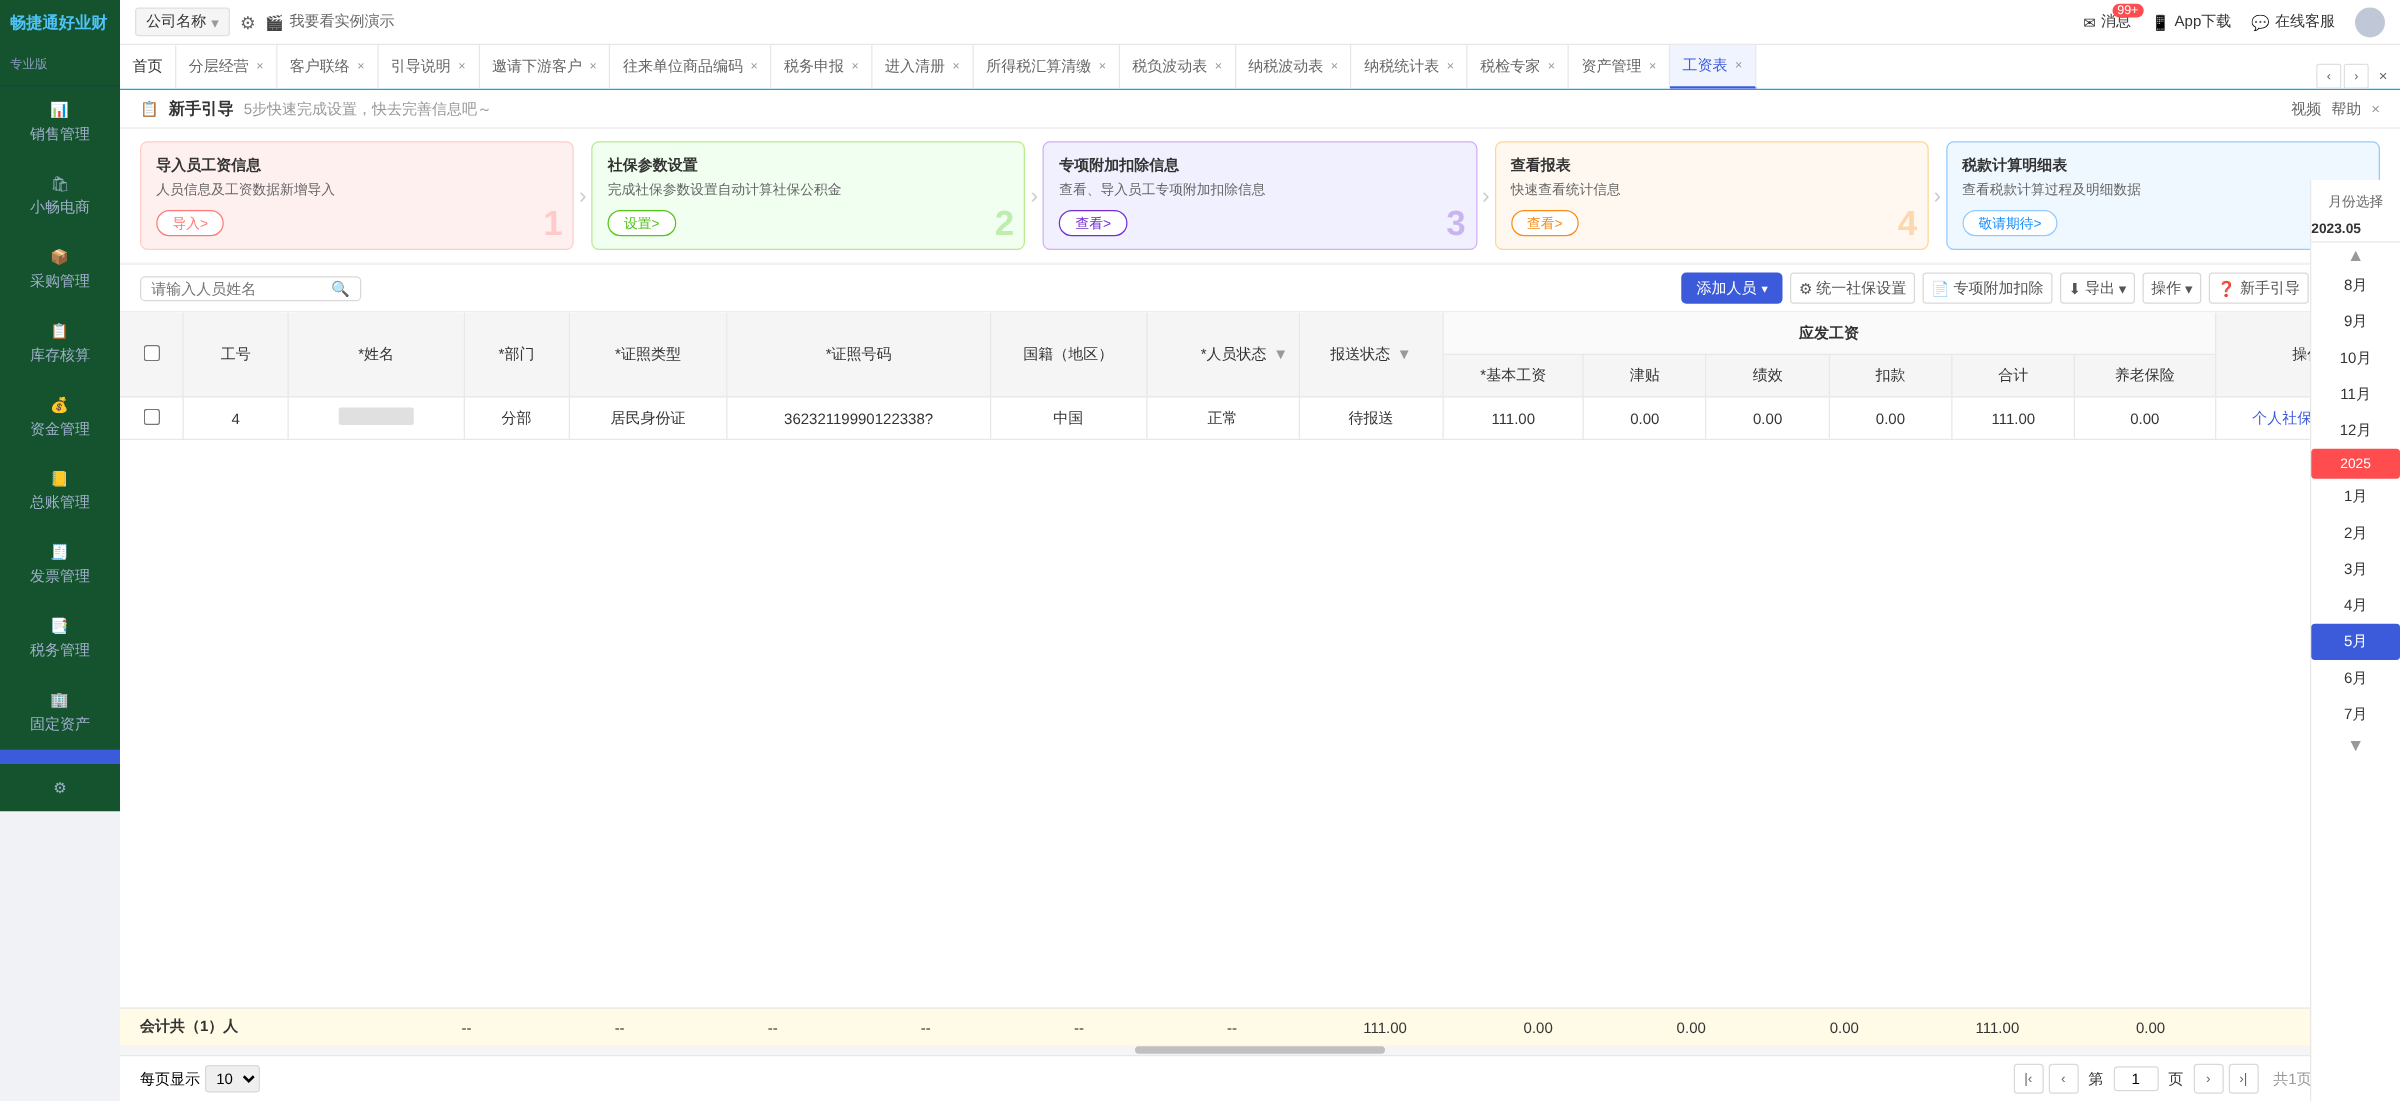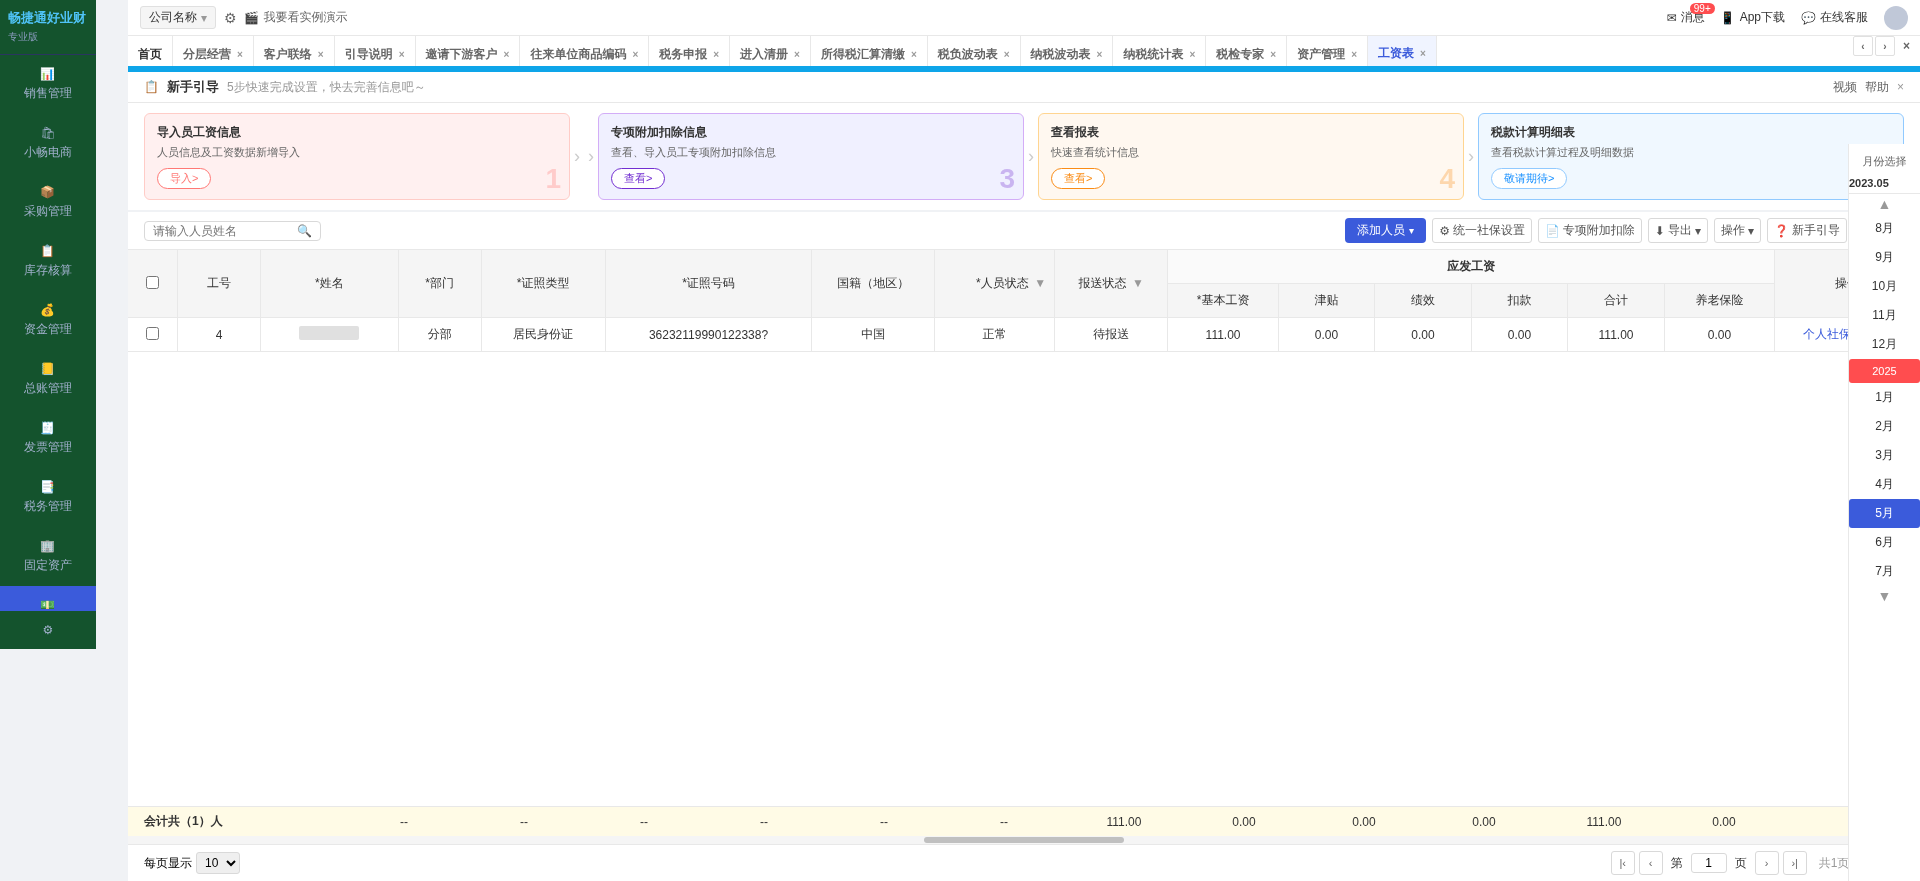--- a/index.html
+++ b/index.html
@@ -2,46 +2,46 @@
 <html><head>
   <meta charset="utf-8">
   <style>
     * { box-sizing: border-box; margin: 0; padding: 0; font-family: "Microsoft YaHei", "PingFang SC", sans-serif; font-size: 12px; }
     body { width: 1920px; height: 881px; overflow: hidden; display: flex; background: #f0f2f5; }
 
     
     .sidebar { width: 96px; min-width: 96px; background: #14532d; display: flex; flex-direction: column; height: 649px; }
     .sidebar-logo { padding: 10px 8px; color: #fff; display: flex; align-items: center; gap: 4px; border-bottom: 1px solid #2a3560; }
     .sidebar-logo-text { font-size: 13px; color: #4fc3f7; font-weight: bold; line-height: 1.2; }
-    .sidebar-edition { font-size: 10px; color: #8899bb; margin-top: 4px; }
+    .sidebar-edition { font-size: 10px; color: #8899bb; margin-top: 18px; }
     .sidebar-nav { flex: 1; overflow-y: auto; }
     .sidebar-item { padding: 12px 0; text-align: center; color: #a0b0cc; cursor: pointer; font-size: 12px; display: flex; flex-direction: column; align-items: center; gap: 4px; }
     .sidebar-item.active { color: #fff; background: #3b5bdb; }
     .sidebar-gear { padding: 12px 0; text-align: center; color: #a0b0cc; cursor: pointer; }
 
     
-    .main { flex: 1; display: flex; flex-direction: column; height: 881px; overflow: hidden; margin-left: 32px; }
+    .main { flex: 1; display: flex; flex-direction: column; height: 881px; overflow: hidden; }
 
     
     .topbar { background: #fff; height: 36px; display: flex; align-items: center; padding: 0 12px; gap: 8px; border-bottom: 1px solid #e8e8e8; justify-content: space-between; }
     .topbar-left { display: flex; align-items: center; gap: 8px; }
     .topbar-company { display: flex; align-items: center; gap: 4px; background: #f5f5f5; border: 1px solid #e0e0e0; border-radius: 3px; padding: 2px 8px; cursor: pointer; color: #333; font-size: 12px; }
     .topbar-company .arrow { color: #999; }
     .topbar-gear { color: #666; cursor: pointer; font-size: 14px; }
     .topbar-demo { display: flex; align-items: center; gap: 4px; color: #666; cursor: pointer; font-size: 12px; }
     .topbar-demo-icon { color: #7c8cf8; }
     .topbar-right { display: flex; align-items: center; gap: 16px; }
     .topbar-msg { display: flex; align-items: center; gap: 4px; cursor: pointer; color: #333; font-size: 12px; position: relative; }
     .msg-badge { background: #ff4d4f; color: #fff; font-size: 10px; border-radius: 8px; padding: 0 4px; min-width: 16px; text-align: center; position: absolute; top: -6px; right: -10px; }
     .topbar-app { display: flex; align-items: center; gap: 4px; cursor: pointer; color: #333; font-size: 12px; }
     .topbar-service { display: flex; align-items: center; gap: 4px; cursor: pointer; color: #333; font-size: 12px; }
     .topbar-avatar { width: 24px; height: 24px; border-radius: 50%; background: #c0c8d8; cursor: pointer; }
 
     
-    .tabbar { background: #fff; height: 36px; display: flex; align-items: flex-start; border-bottom: 6px solid #0ea5e9; overflow: hidden; font-weight: bold; }
+    .tabbar { background: #fff; height: 36px; display: flex; align-items: flex-end; border-bottom: 1px solid #0ea5e9; overflow: hidden; }
     .tab-item { display: flex; align-items: center; gap: 4px; padding: 0 10px; height: 36px; border-right: 1px solid #e8e8e8; cursor: pointer; color: #666; font-size: 12px; white-space: nowrap; }
     .tab-item.active { color: #3b5bdb; border-bottom: 2px solid #3b5bdb; background: #f0f4ff; }
     .tab-home { padding: 0 10px; color: #333; font-size: 12px; height: 36px; display: flex; align-items: center; border-right: 1px solid #e8e8e8; cursor: pointer; }
     .tab-close { color: #999; margin-left: 2px; font-size: 10px; }
     .tabbar-nav { display: flex; align-items: center; padding: 0 4px; gap: 2px; margin-left: auto; }
     .tabbar-nav-btn { width: 20px; height: 20px; display: flex; align-items: center; justify-content: center; cursor: pointer; color: #666; border: 1px solid #e0e0e0; border-radius: 2px; font-size: 10px; }
     .tab-close-all { padding: 0 6px; color: #666; cursor: pointer; font-size: 12px; }
 
     
     .guide-bar { background: #fff; padding: 6px 16px; display: flex; align-items: center; gap: 8px; border-bottom: 1px solid #e8e8e8; }
@@ -325,20 +325,26 @@
     </div>
 
     <div class="steps-row">
       <div class="step-card step-card-1">
         <div class="step-title">导入员工资信息</div>
         <div class="step-desc">人员信息及工资数据新增导入</div>
         <div class="step-btn"><button class="btn-red">导入&gt;</button></div>
         <span class="step-num step-num-1">1</span>
       </div>
       <div class="step-arrow">›</div>
+      <div class="step-card step-card-2">
+        <div class="step-title">社保参数设置</div>
+        <div class="step-desc">完成社保参数设置自动计算社保公积金</div>
+        <div class="step-btn"><button class="btn-green">设置&gt;</button></div>
+        <span class="step-num step-num-2">2</span>
+      </div>
       <div class="step-arrow">›</div>
       <div class="step-card step-card-3">
         <div class="step-title">专项附加扣除信息</div>
         <div class="step-desc">查看、导入员工专项附加扣除信息</div>
         <div class="step-btn"><button class="btn-purple">查看&gt;</button></div>
         <span class="step-num step-num-3">3</span>
       </div>
       <div class="step-arrow">›</div>
       <div class="step-card step-card-4">
         <div class="step-title">查看报表</div>

